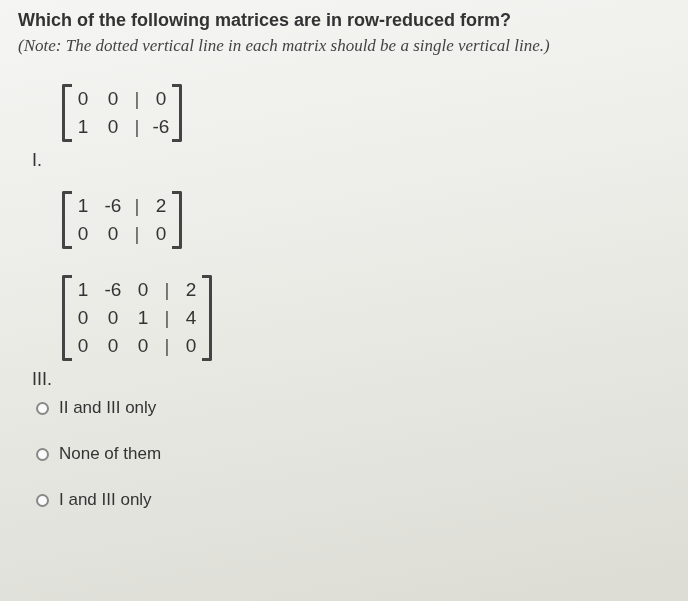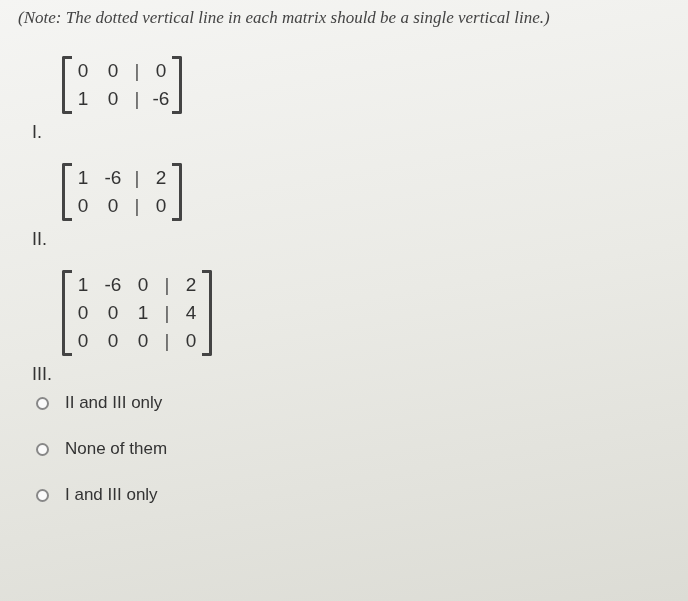--- a/index.html
+++ b/index.html
@@ -75,21 +75,21 @@
     .sep {
       min-width: 6px;
       text-align: center;
       font-size: 19px;
       color: #555;
     }
 
     .option {
       display: flex;
       align-items: center;
-      gap: 16px;
+      gap: 10px;
       margin: 14px 0 14px 18px;
     }
     .option .radio {
       width: 13px;
       height: 13px;
       border: 2px solid #888;
       border-radius: 50%;
       flex: 0 0 auto;
       background: #fafafa;
     }
@@ -98,20 +98,21 @@
       color: #333;
     }
     .first-option { margin-top: 2px; }
     .spaced { margin-top: 26px; }
   </style>
 </head>
 <body>
 
 <div class="page">
 
+  <p class="question">Which of the following matrices are in row-reduced form?</p>
   <p class="note">(Note: The dotted vertical line in each matrix should be a single vertical line.)</p>
 
   <div class="item-block">
     <div class="matrix">
       <div class="bracket left"></div>
       <div class="rows">
         <div class="mrow">
           <span class="cell">0</span>
           <span class="cell">0</span>
           <span class="sep">|</span>
@@ -141,21 +142,20 @@
         </div>
         <div class="mrow">
           <span class="cell">0</span>
           <span class="cell">0</span>
           <span class="sep">|</span>
           <span class="cell">0</span>
         </div>
       </div>
       <div class="bracket right"></div>
     </div>
-    <div class="numeral">II.</div>
   </div>
 
   <div class="item-block">
     <div class="matrix">
       <div class="bracket left"></div>
       <div class="rows">
         <div class="mrow">
           <span class="cell">1</span>
           <span class="cell">-6</span>
           <span class="cell">0</span>

